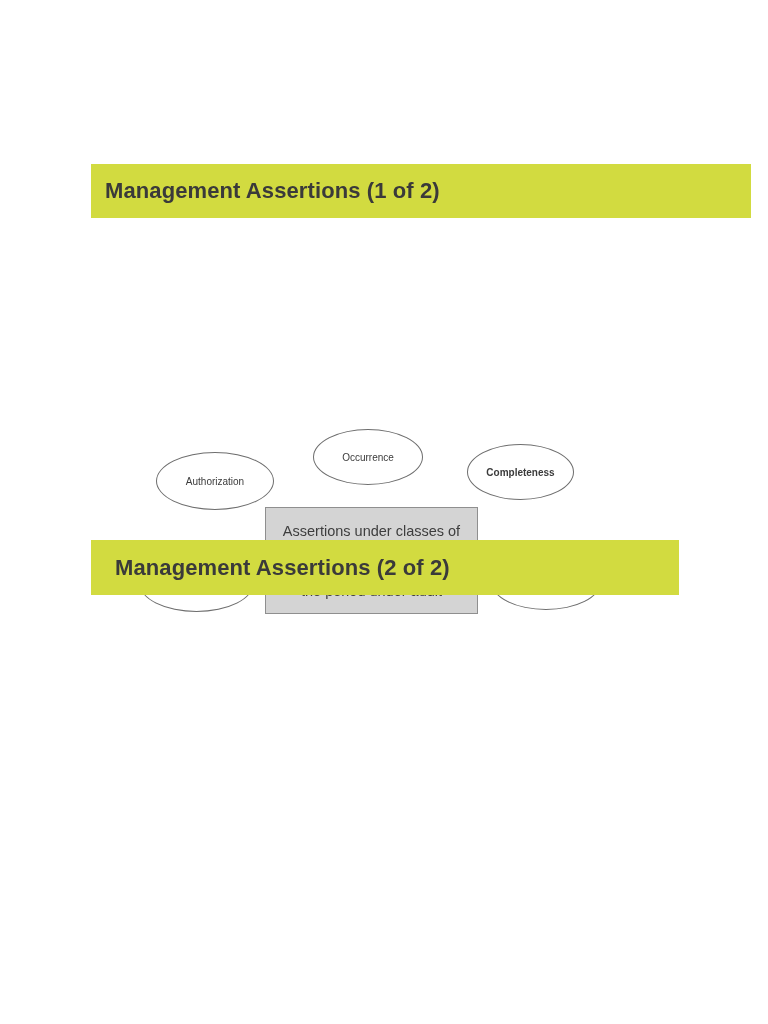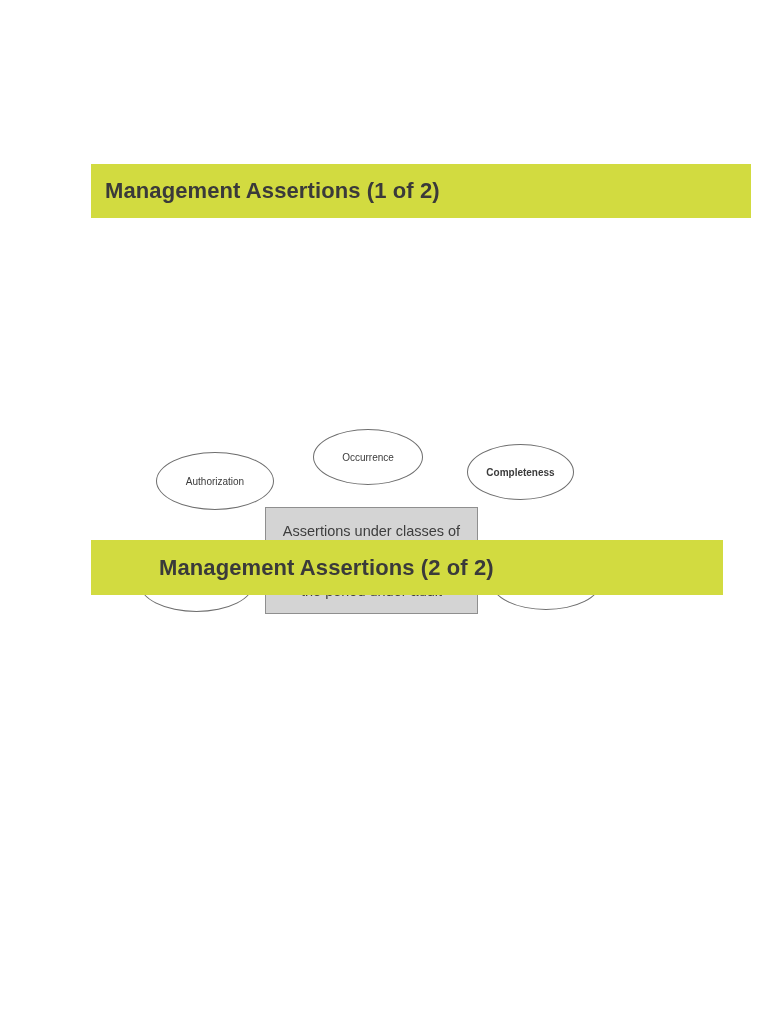--- a/index.html
+++ b/index.html
@@ -35,21 +35,21 @@
     font-weight: bold;
     font-size: 22px;
     color: #3a3a3a;
     letter-spacing: 0.1px;
     white-space: nowrap;
   }
 
   #header-bar-1 { left: 91px; top: 164px; width: 660px; height: 54px; }
   #header-bar-1 .header-title { margin-left: 14px; }
 
-  #header-bar-2 { left: 91px; top: 540px; width: 588px; height: 55px; padding-left: 44px; }
+  #header-bar-2 { left: 91px; top: 540px; width: 588px; height: 55px; }
   #header-bar-2 .header-title { margin-left: 24px; }
 
   
   .diagram {
     position: absolute;
     left: 0;
     width: 768px;
   }
   #diagram-1 { top: 210px; height: 290px; }
   #diagram-2 { top: 600px; height: 300px; }

